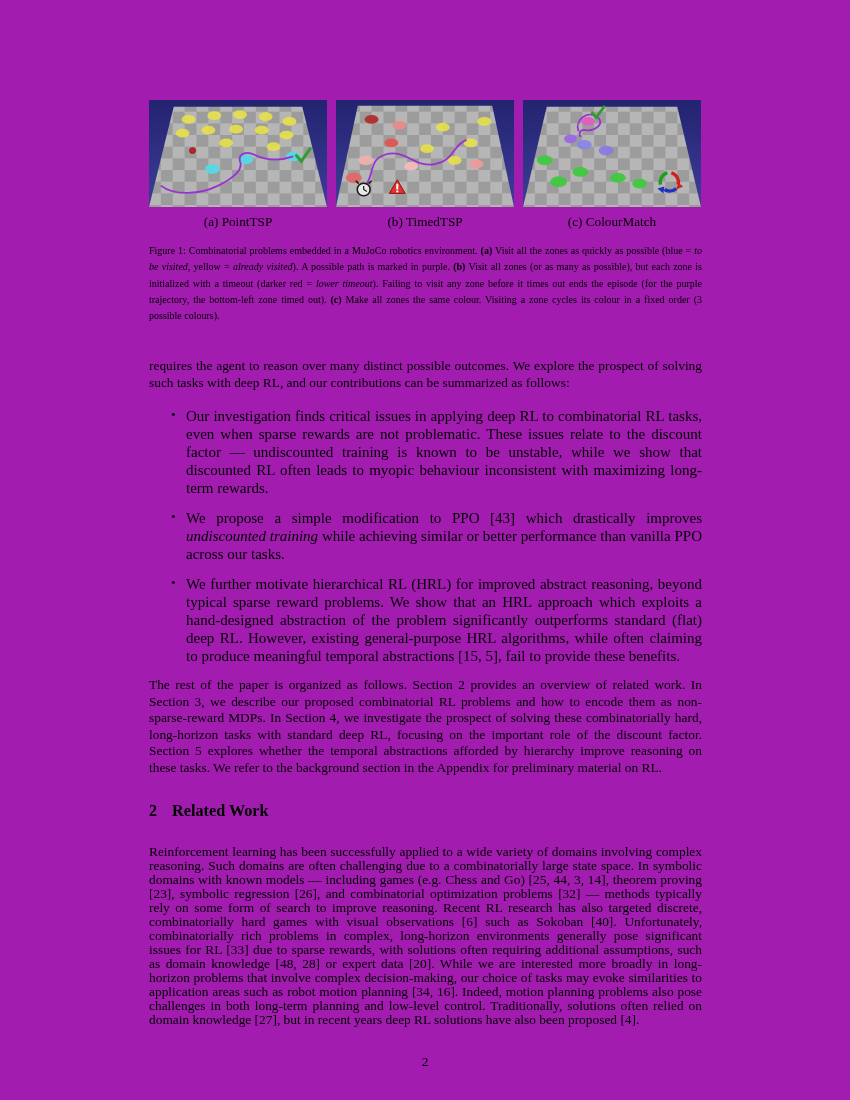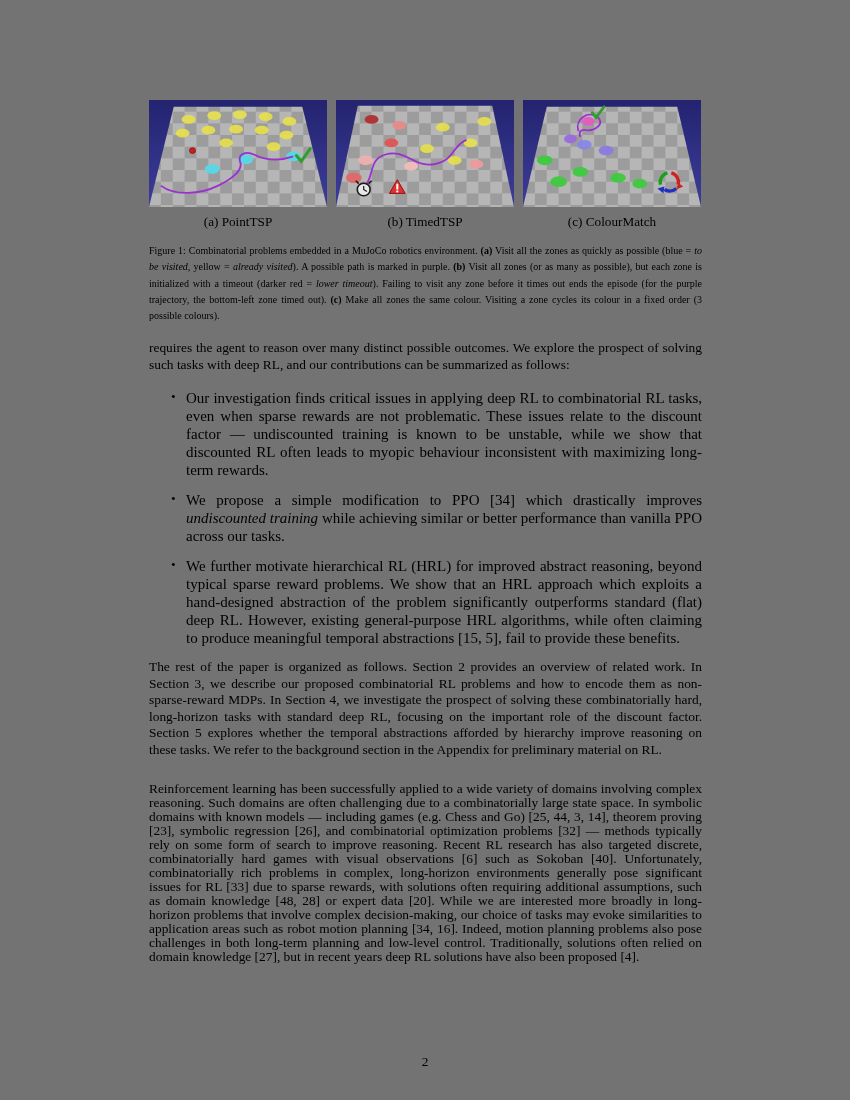--- a/index.html
+++ b/index.html
@@ -2,34 +2,34 @@
 <html><head>
 <meta charset="utf-8">
 <style>
   * { margin:0; padding:0; box-sizing:border-box; }
   html,body { background:#ffffff; }
   body {
     width:850px; height:1100px;
     font-family:"Liberation Serif","DejaVu Serif",serif;
     color:#000;
   }
-  .page { position:relative; width:850px; height:1100px; overflow:hidden; background:#737373; }
+  .page { position:relative; width:850px; height:1100px; overflow:hidden; background:#a21caf; }
   .content { position:absolute; left:149px; top:100px; width:553px; }
 
   .panels { display:flex; gap:9px; }
   .panel { width:178px; height:107px; overflow:hidden; background:#2e2e86; }
   .panel svg { display:block; width:100%; height:100%; }
 
   .subcaptions { display:flex; gap:9px; margin-top:7px; }
   .subcap { width:178px; text-align:center; font-size:13.2px; }
 
   .caption { margin-top:13px; font-size:10px; line-height:16.3px; text-align:justify; }
 
   .para { font-size:13.4px; line-height:16.5px; text-align:justify; }
-  .lead { margin-top:16px; }
+  .lead { margin-top:34px; }
 
   .bullets { margin-top:16px; list-style:none; padding-left:22px; }
   .bullet { display:flex; margin-bottom:12px; }
   .marker { width:15px; flex:0 0 15px; font-size:13.4px; line-height:16.5px; }
   .btext { flex:1; font-size:15px; line-height:18px; text-align:justify; }
 
   .outline { margin-top:4px; }
 
   .heading { margin-top:26px; font-size:16.2px; font-weight:bold; }
   .heading .htitle { margin-left:15px; }
@@ -170,29 +170,32 @@
 
     <p class="para lead">requires the agent to reason over many distinct possible outcomes. We explore the prospect of solving such tasks with deep RL, and our contributions can be summarized as follows:</p>
 
     <ul class="bullets">
       <li class="bullet">
         <span class="marker">•</span>
         <span class="btext"><span>Our investigation finds critical issues in applying deep RL to combinatorial RL tasks, even when sparse rewards are not problematic. These issues relate to the discount factor — undiscounted training is known to be unstable, while we show that discounted RL often leads to myopic behaviour inconsistent with maximizing long-term rewards.</span></span>
       </li>
       <li class="bullet">
         <span class="marker">•</span>
-        <span class="btext"><span>We propose a simple modification to PPO [34] which drastically improves </span><span style="font-style: italic;">undiscounted training</span><span> while achieving similar or better performance than vanilla PPO across our tasks.</span></span>
+        <span class="btext"><span>We propose a simple modification to PPO [43] which drastically improves </span><span style="font-style: italic;">undiscounted training</span><span> while achieving similar or better performance than vanilla PPO across our tasks.</span></span>
       </li>
       <li class="bullet">
         <span class="marker">•</span>
         <span class="btext"><span>We further motivate hierarchical RL (HRL) for improved abstract reasoning, beyond typical sparse reward problems. We show that an HRL approach which exploits a hand-designed abstraction of the problem significantly outperforms standard (flat) deep RL. However, existing general-purpose HRL algorithms, while often claiming to produce meaningful temporal abstractions [15, 5], fail to provide these benefits.</span></span>
       </li>
     </ul>
 
     <p class="para outline">The rest of the paper is organized as follows. Section 2 provides an overview of related work. In Section 3, we describe our proposed combinatorial RL problems and how to encode them as non-sparse-reward MDPs. In Section 4, we investigate the prospect of solving these combinatorially hard, long-horizon tasks with standard deep RL, focusing on the important role of the discount factor. Section 5 explores whether the temporal abstractions afforded by hierarchy improve reasoning on these tasks. We refer to the background section in the Appendix for preliminary material on RL.</p>
 
+    <h2 class="heading">
+      <span>2</span><span class="htitle">Related Work</span>
+    </h2>
 
     <p class="para related">Reinforcement learning has been successfully applied to a wide variety of domains involving complex reasoning. Such domains are often challenging due to a combinatorially large state space. In symbolic domains with known models — including games (e.g. Chess and Go) [25, 44, 3, 14], theorem proving [23], symbolic regression [26], and combinatorial optimization problems [32] — methods typically rely on some form of search to improve reasoning. Recent RL research has also targeted discrete, combinatorially hard games with visual observations [6] such as Sokoban [40]. Unfortunately, combinatorially rich problems in complex, long-horizon environments generally pose significant issues for RL [33] due to sparse rewards, with solutions often requiring additional assumptions, such as domain knowledge [48, 28] or expert data [20]. While we are interested more broadly in long-horizon problems that involve complex decision-making, our choice of tasks may evoke similarities to application areas such as robot motion planning [34, 16]. Indeed, motion planning problems also pose challenges in both long-term planning and low-level control. Traditionally, solutions often relied on domain knowledge [27], but in recent years deep RL solutions have also been proposed [4].</p>
 
   </div>
 
   <div class="pageno">2</div>
 </div>
 
 </body></html>

